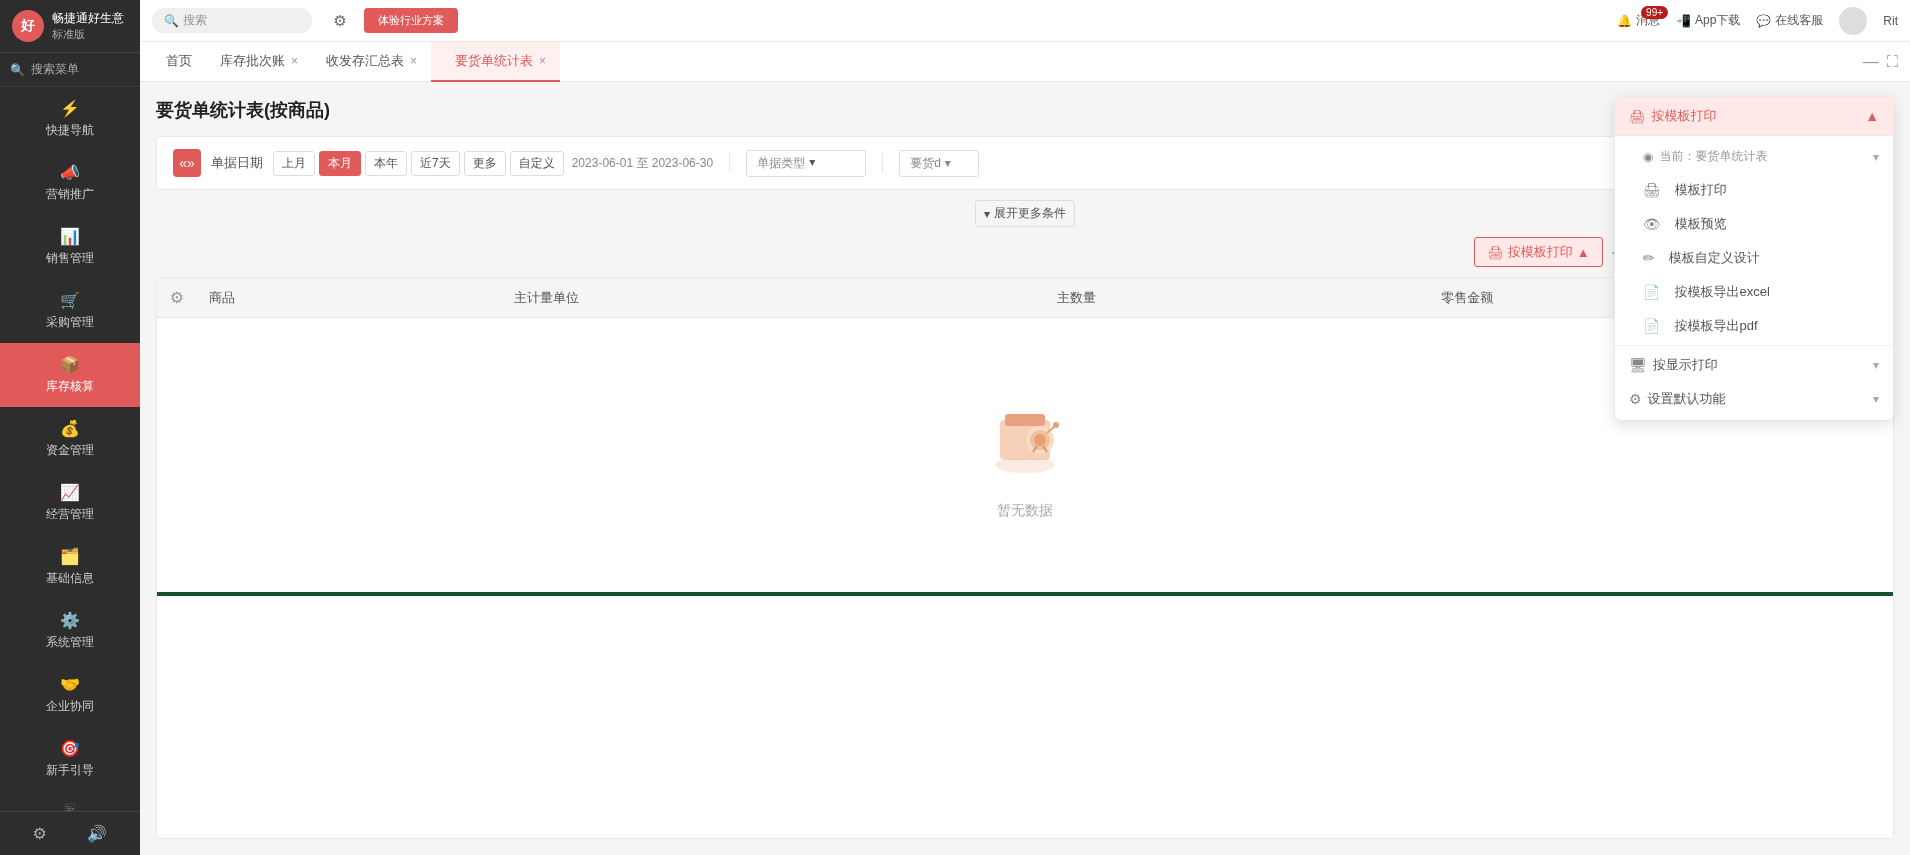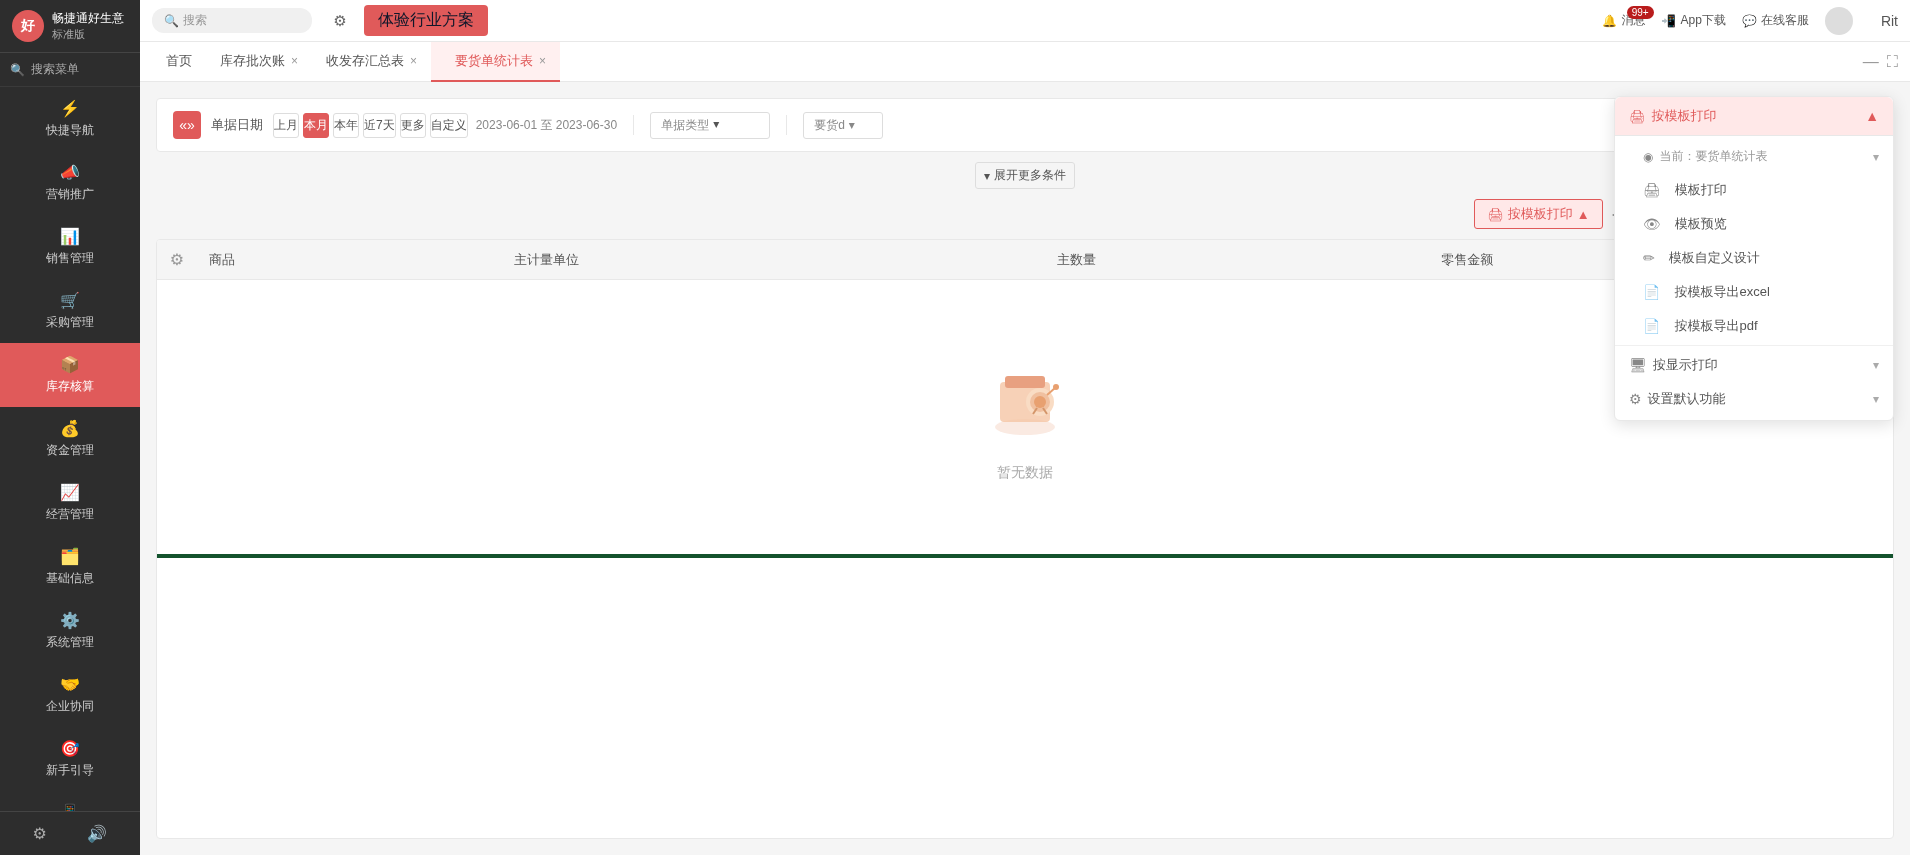--- a/index.html
+++ b/index.html
@@ -119,26 +119,26 @@
       height: 28px;
       display: flex;
       align-items: center;
       justify-content: center;
       color: #666;
       cursor: pointer;
       font-size: 15px;
     }
     .trial-btn {
       background: #e05a5a;
-      color: #0f172a;
+      color: #ffffff;
       border: none;
       padding: 5px 14px;
       border-radius: 4px;
       cursor: pointer;
-      font-size: 16px;
+      font-size: 11px;
       font-weight: 500;
     }
     .header-right {
       margin-left: auto;
       display: flex;
       align-items: center;
       gap: 16px;
     }
     .header-right-item {
       display: flex;
@@ -163,21 +163,21 @@
       width: 28px;
       height: 28px;
       background: #ddd;
       border-radius: 50%;
       display: flex;
       align-items: center;
       justify-content: center;
       font-size: 12px;
       color: #666;
     }
-    .user-name { color: #555; font-size: 14px; margin-left: 12px; }
+    .user-name { color: #555; font-size: 12px; }
 
     
     .tabs-bar {
       background: #fff;
       height: 40px;
       display: flex;
       align-items: center;
       padding: 0 12px;
       border-bottom: 1px solid #e8e8e8;
       gap: 0;
@@ -258,21 +258,21 @@
       font-size: 14px;
       flex-shrink: 0;
     }
     .filter-label { color: #555; font-size: 13px; white-space: nowrap; text-align: center; }
     .date-options {
       display: flex;
       align-items: center;
       gap: 4px;
     }
     .date-btn {
-      padding: 3px 0;
+      padding: 3px 8px;
       border: 1px solid #ddd;
       border-radius: 3px;
       background: #fff;
       color: #555;
       cursor: pointer;
       font-size: 12px;
     }
     .date-btn.active {
       background: #e05a5a;
       color: white;
@@ -598,20 +598,21 @@
       <span>要货单统计表</span>
       <span class="tab-close">×</span>
     </div>
     <div class="tabs-right-icons">
       <span>—</span>
       <span>⛶</span>
     </div>
   </div>
 
   <div class="page-content">
+    <div class="page-title">要货单统计表(按商品)</div>
 
     <div class="filter-bar">
       <button class="filter-expand-btn">«»</button>
       <span class="filter-label">单据日期</span>
       <div class="date-options">
         <button class="date-btn">上月</button>
         <button class="date-btn active">本月</button>
         <button class="date-btn">本年</button>
         <button class="date-btn">近7天</button>
         <button class="date-btn">更多</button>

